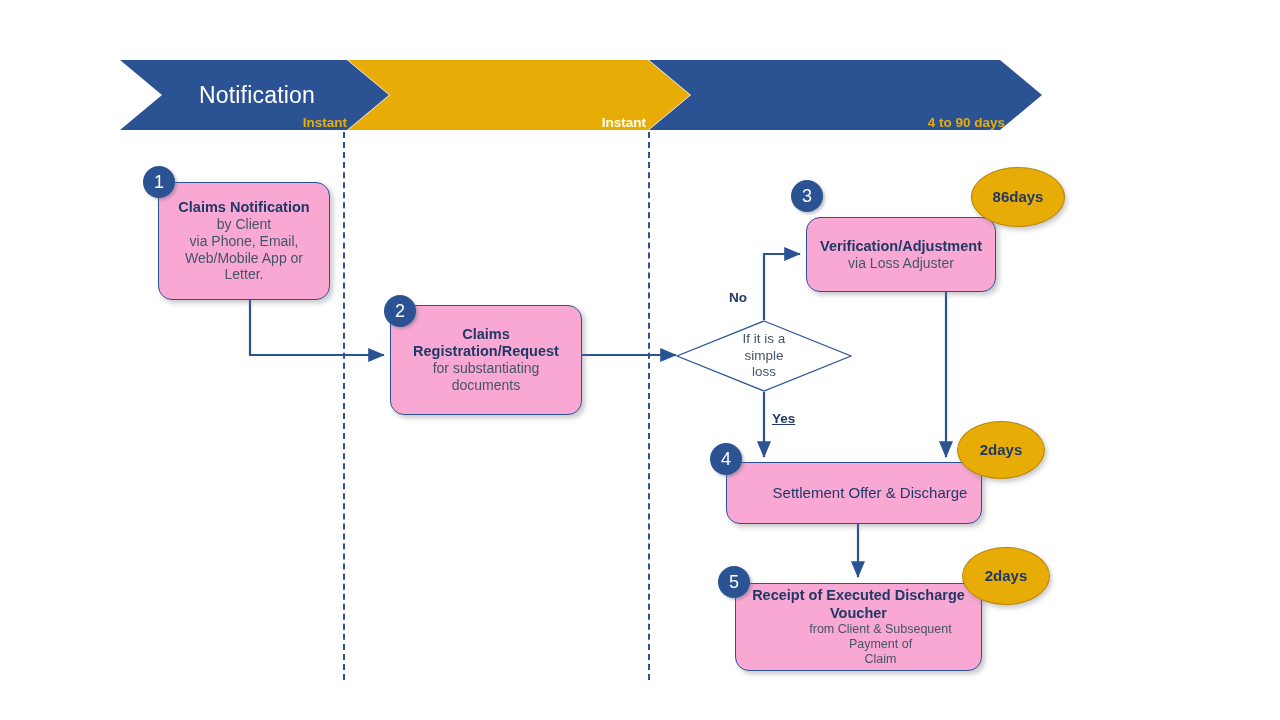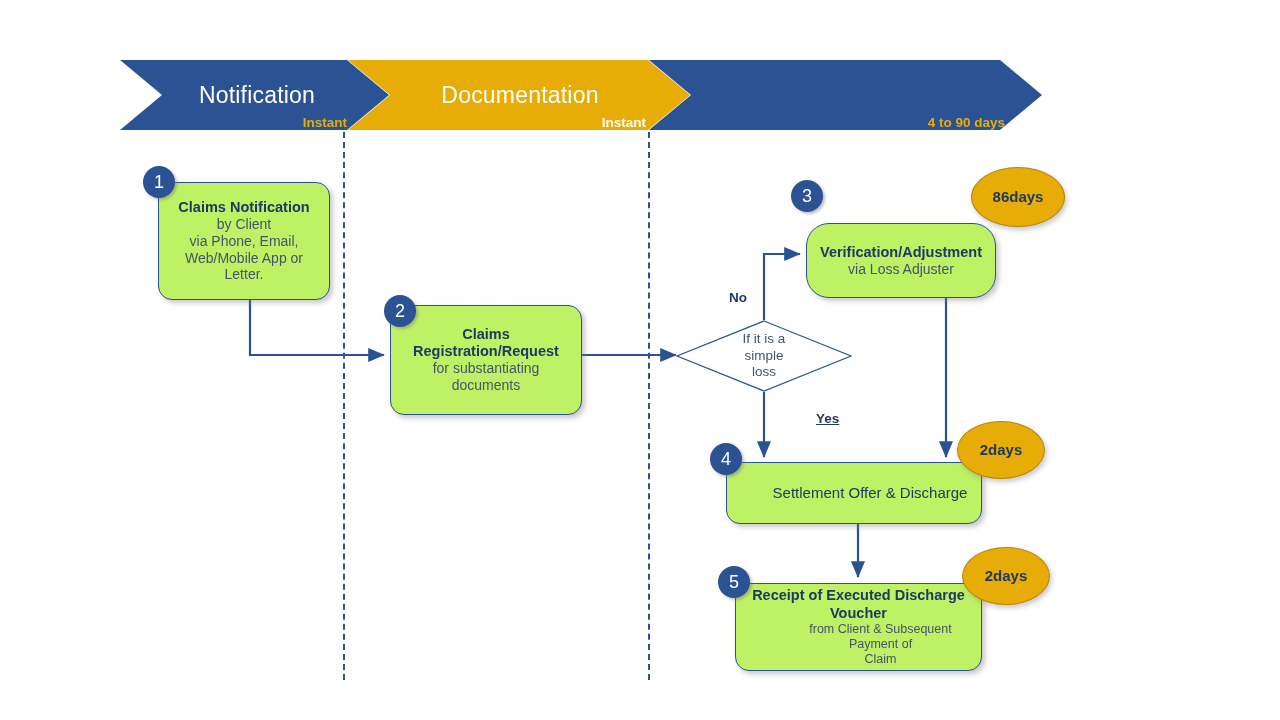--- a/index.html
+++ b/index.html
@@ -61,21 +61,21 @@
     width: 1280px;
     height: 720px;
     z-index: 2;
     pointer-events: none;
   }
 
   
   .node {
     position: absolute;
     box-sizing: border-box;
-    background: #bef264;
+    background: #f9a8d4;
     border: 1.3px solid #2B5394;
     border-radius: 14px;
     box-shadow: 3px 3px 5px rgba(120,120,130,.40);
     display: flex;
     flex-direction: column;
     align-items: center;
     justify-content: center;
     text-align: center;
     z-index: 4;
     padding: 4px 8px;
@@ -172,21 +172,20 @@
       <polygon points="120,60 347,60 389,95 347,130 120,130 162,95" fill="#2B5394"></polygon>
 
       <polygon points="348,60 648,60 690,95 648,130 348,130 390,95" fill="#E8AC06"></polygon>
 
       <polygon points="649,60 1000,60 1042,95 1000,130 649,130 691,95" fill="#2B5394"></polygon>
     </svg>
 
     <div class="phase-label" style="left:162px; top:82px; width:190px;">Notification</div>
     <div class="phase-duration" style="left:192px; top:115px; width:155px;">Instant</div>
 
-    <div class="phase-label" style="left:392px; top:82px; width:256px;">Documentation</div>
     <div class="phase-duration on-orange" style="left:490px; top:115px; width:156px;">Instant</div>
 
     <div class="phase-duration" style="left:840px; top:115px; width:165px;">4 to 90 days</div>
   </div>
 
   <div class="divider" style="left:343px; top:132px; height:548px;"></div>
   <div class="divider" style="left:648px; top:132px; height:548px;"></div>
 
   <svg class="conn-layer" width="1280" height="720" viewBox="0 0 1280 720">
     <defs>
@@ -213,38 +212,38 @@
     <div class="sub">by Client<br>via Phone, Email,<br>Web/Mobile App or<br>Letter.</div>
   </div>
   <div class="badge" style="left:143px; top:166px;">1</div>
 
   <div class="node" style="left:390px; top:305px; width:192px; height:110px;">
     <div class="title">Claims<br>Registration/Request</div>
     <div class="sub">for substantiating<br>documents</div>
   </div>
   <div class="badge" style="left:384px; top:295px;">2</div>
 
-  <div class="node" style="left:806px; top:223px; width:190px; height:75px;border-radius:23px;">
+  <div class="node" style="left:806px; top:217px; width:190px; height:75px;">
     <div class="title">Verification/Adjustment</div>
     <div class="sub">via Loss Adjuster</div>
   </div>
   <div class="badge" style="left:791px; top:180px;">3</div>
   <div class="pill" style="left:971px; top:167px; width:92px; height:58px;">
     <span>86</span>
     <span>days</span>
   </div>
 
   <div class="diamond-wrap" style="left:676px; top:320px; width:176px; height:72px;">
     <svg width="176" height="72" viewBox="0 0 176 72">
       <polygon points="88,1 175,36 88,71 1,36" fill="#ffffff" stroke="#2B5394" stroke-width="1.2"></polygon>
     </svg>
     <div class="diamond-text">If it is a<br>simple<br>loss</div>
   </div>
   <div class="branch-label" style="left:729px; top:290px;">No</div>
-  <div class="branch-label" style="left:816px; top:411px;text-decoration:underline;">Yes</div>
+  <div class="branch-label" style="left:772px; top:411px;text-decoration:underline;">Yes</div>
 
   <div class="node" style="left:726px; top:462px; width:256px; height:62px;padding-left:40px;">
     <div class="title" style="font-weight:normal; font-size:15px; color:#1F3864;">Settlement Offer &amp; Discharge</div>
   </div>
   <div class="badge" style="left:710px; top:443px;">4</div>
   <div class="pill" style="left:957px; top:421px; width:86px; height:56px;">
     <span>2</span>
     <span>days</span>
   </div>
 

